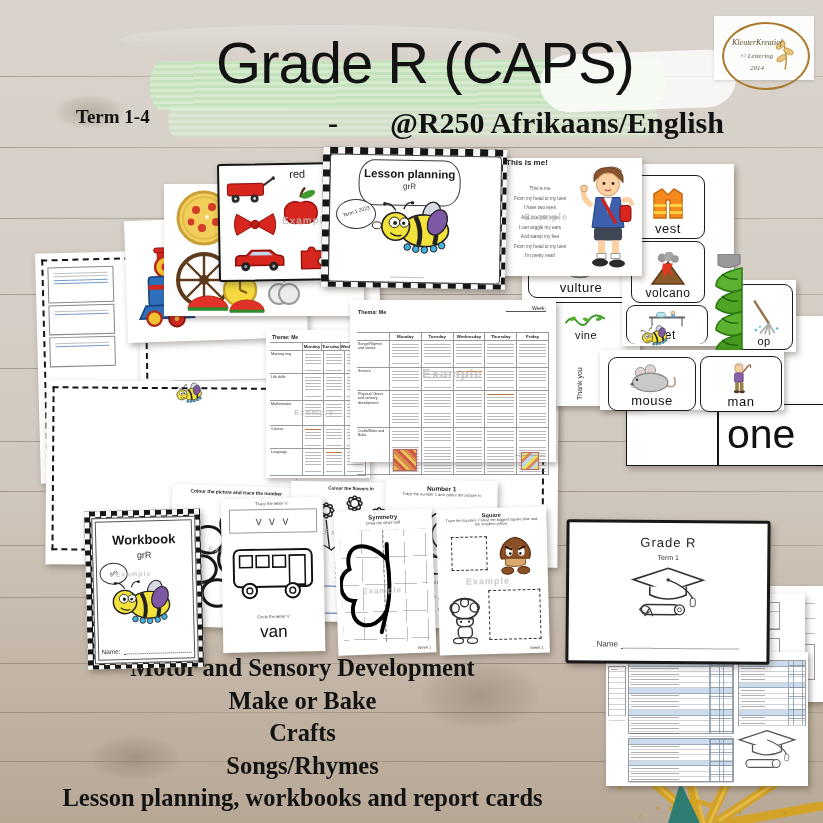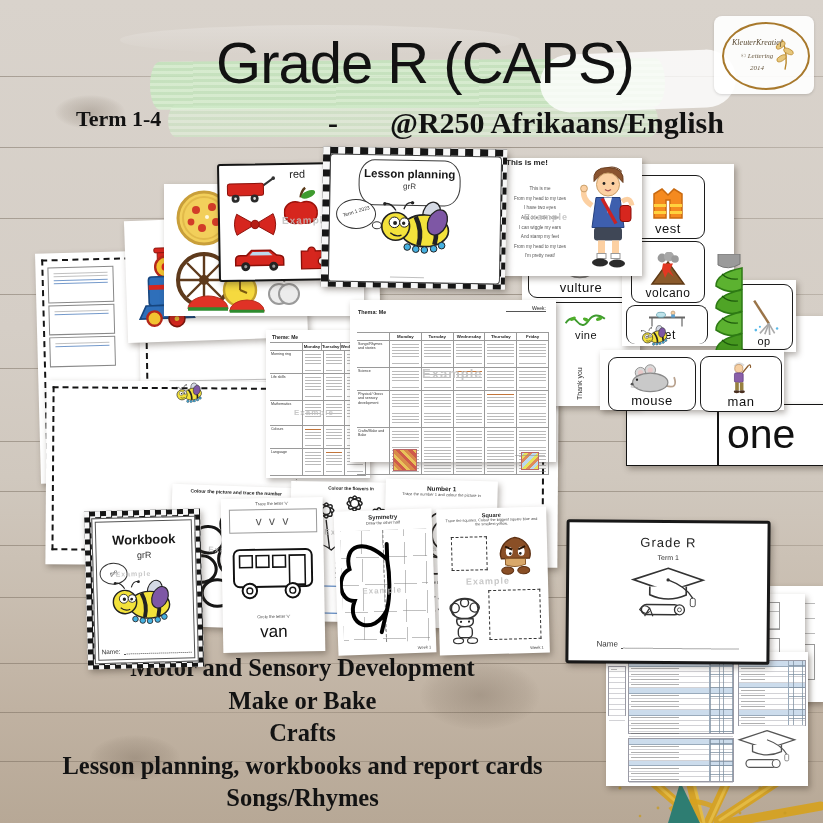--- a/index.html
+++ b/index.html
@@ -61,25 +61,25 @@
   <div class="knot" style="left:55px;top:95px;width:70px;height:34px"></div>
   <div class="knot" style="left:420px;top:660px;width:120px;height:70px"></div>
   <div class="knot" style="left:90px;top:735px;width:90px;height:46px"></div>
   <div class="streak" style="left:120px;top:25px;width:400px;height:30px;opacity:.5"></div>
 
   <div class="abs" style="left:150px;top:60px;width:515px;height:48px;z-index:1;border-radius:10px/24px;transform:rotate(-.4deg);opacity:.85;background:repeating-linear-gradient(180deg,#c3e4bc 0 3px,#d6efcf 3px 6px)"></div>
   <div class="abs" style="left:168px;top:105px;width:490px;height:32px;z-index:1;border-radius:8px/16px;opacity:.6;background:repeating-linear-gradient(180deg,#cbe8c4 0 3px,#e2f4dc 3px 6px)"></div>
   <div class="abs" style="left:540px;top:52px;width:196px;height:58px;z-index:1;border-radius:30px/50%;transform:rotate(-2deg);background:rgba(255,255,255,.8)"></div>
 
   <div class="abs" style="left:95px;top:30px;width:660px;z-index:2;font-size:58px;line-height:66px;color:#121212;text-align:center;letter-spacing:-1px">Grade R (CAPS)</div>
-  <div class="abs serif" style="left:76px;top:106px;z-index:2;font-size:22px;font-weight:bold;color:#121212">Term 1-4</div>
+  <div class="abs serif" style="left:76px;top:106px;z-index:2;font-size:19px;font-weight:bold;color:#121212">Term 1-4</div>
   <div class="abs serif" style="left:328px;top:106px;z-index:2;font-size:30px;font-weight:bold;color:#121212">-</div>
   <div class="abs serif" style="left:390px;top:106px;z-index:2;font-size:30px;font-weight:bold;color:#121212">@R250 Afrikaans/English</div>
 
-  <div class="abs" style="left:714px;top:16px;width:100px;height:78px;z-index:2;background:rgba(255,255,255,.92);border-radius:8px;box-shadow:0 1px 3px rgba(0,0,0,.15)">
+  <div class="abs" style="left:714px;top:16px;width:100px;height:64px;z-index:2;background:rgba(255,255,255,.92);border-radius:0;box-shadow:0 1px 3px rgba(0,0,0,.15)">
     <div class="abs" style="left:8px;top:6px;width:84px;height:64px;border:2px solid #a8792c;border-radius:50%"></div>
     <svg class="abs" style="left:58px;top:10px;width:26px;height:56px" viewBox="0 0 30 40">
       <path d="M15,38 Q19,22 12,4" stroke="#b8862b" stroke-width="1.6" fill="none"></path>
       <ellipse cx="10" cy="10" rx="6" ry="3" fill="#e7c77c" stroke="#b8862b" stroke-width=".8" transform="rotate(-35 10 10)"></ellipse>
       <ellipse cx="19" cy="17" rx="6" ry="3" fill="#e7c77c" stroke="#b8862b" stroke-width=".8" transform="rotate(25 19 17)"></ellipse>
       <ellipse cx="11" cy="25" rx="6" ry="3" fill="#e7c77c" stroke="#b8862b" stroke-width=".8" transform="rotate(-30 11 25)"></ellipse>
     </svg>
     <div class="abs serif" style="left:10px;top:22px;width:66px;text-align:center;font-style:italic;font-size:8px;color:#5a4a33">KleuterKreatief</div>
     <div class="abs serif" style="left:10px;top:36px;width:66px;text-align:center;font-style:italic;font-size:7px;color:#6a5a43">© Lettering</div>
     <div class="abs serif" style="left:10px;top:48px;width:66px;text-align:center;font-style:italic;font-size:7px;color:#6a5a43">2014</div>
@@ -832,22 +832,22 @@
         <circle cx="40" cy="98" r="1.3"></circle>
         <circle cx="140" cy="95" r="1.4"></circle>
     </g>
   </svg>
   <div class="abs" style="left:666px;top:782px;width:34px;height:41px;z-index:4;background:#2e7d72;clip-path:polygon(6% 100%,42% 0,100% 100%)"></div>
 
   <div class="abs serif" style="left:30px;top:652px;width:545px;z-index:5;text-align:center;font-weight:bold;font-size:24.5px;line-height:32.5px;color:#131313">
     <div>Motor and Sensory Development</div>
     <div>Make or Bake</div>
     <div>Crafts</div>
+    <div>Songs/Rhymes</div>
     <div>Lesson planning, workbooks and report cards</div>
-    <div>Songs/Rhymes</div>
   </div>
 
   <svg width="0" height="0" style="position:absolute" aria-hidden="true">
     <defs>
       <g id="bee">
         <path d="M30,18 Q22,6 14,8" stroke="#222" fill="none" stroke-width="2"></path>
           <circle cx="13" cy="8" r="2.6" fill="#222"></circle>
         <path d="M42,16 Q46,4 54,6" stroke="#222" fill="none" stroke-width="2"></path>
           <circle cx="55" cy="6" r="2.6" fill="#222"></circle>
         <ellipse cx="84" cy="22" rx="13" ry="18" fill="#d4d9e4" stroke="#222" stroke-width="2" transform="rotate(18 84 22)"></ellipse>

